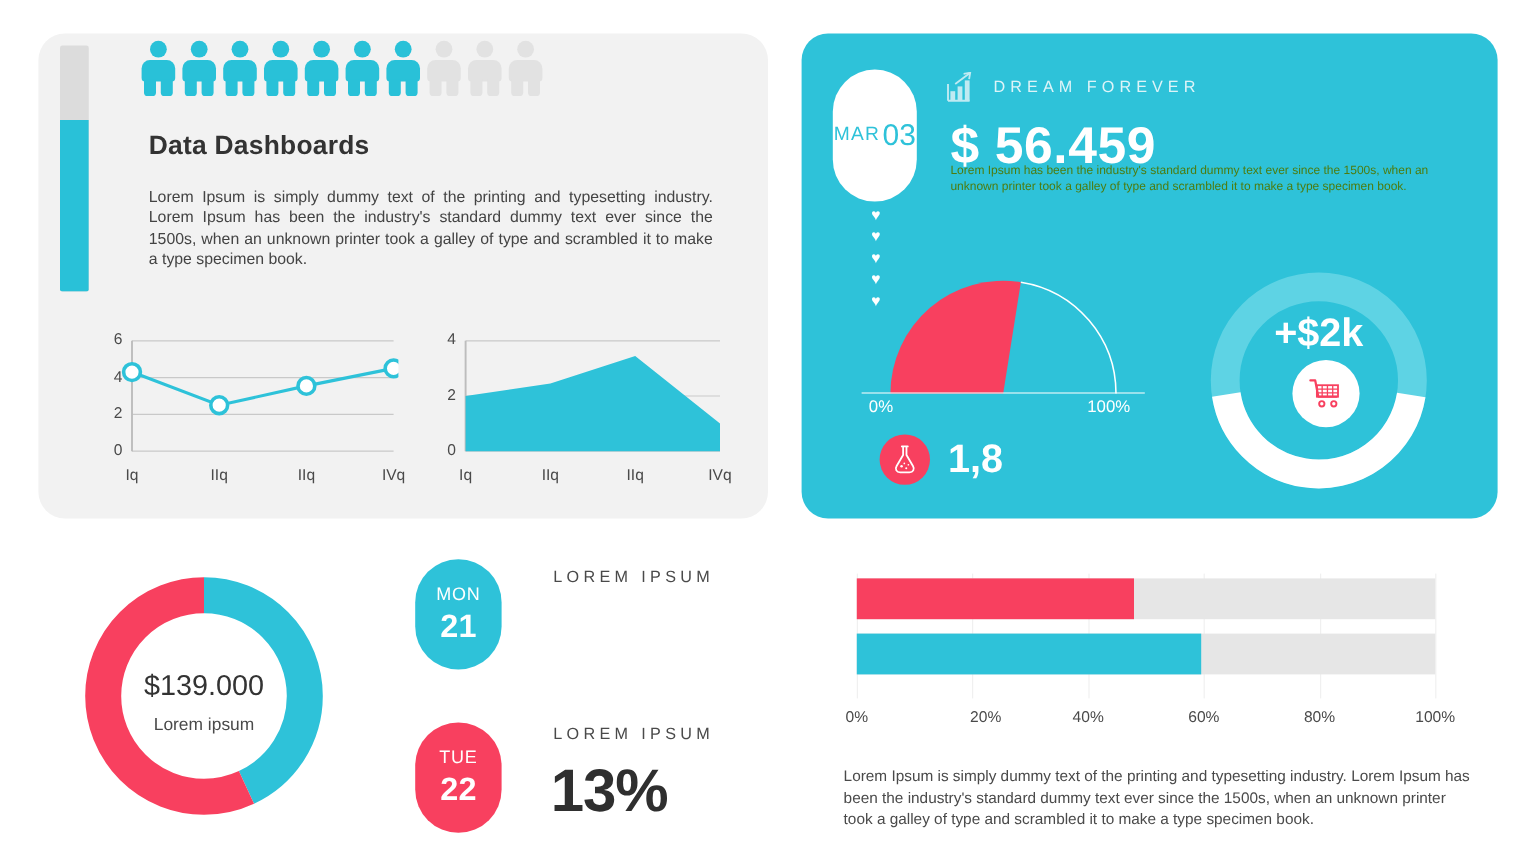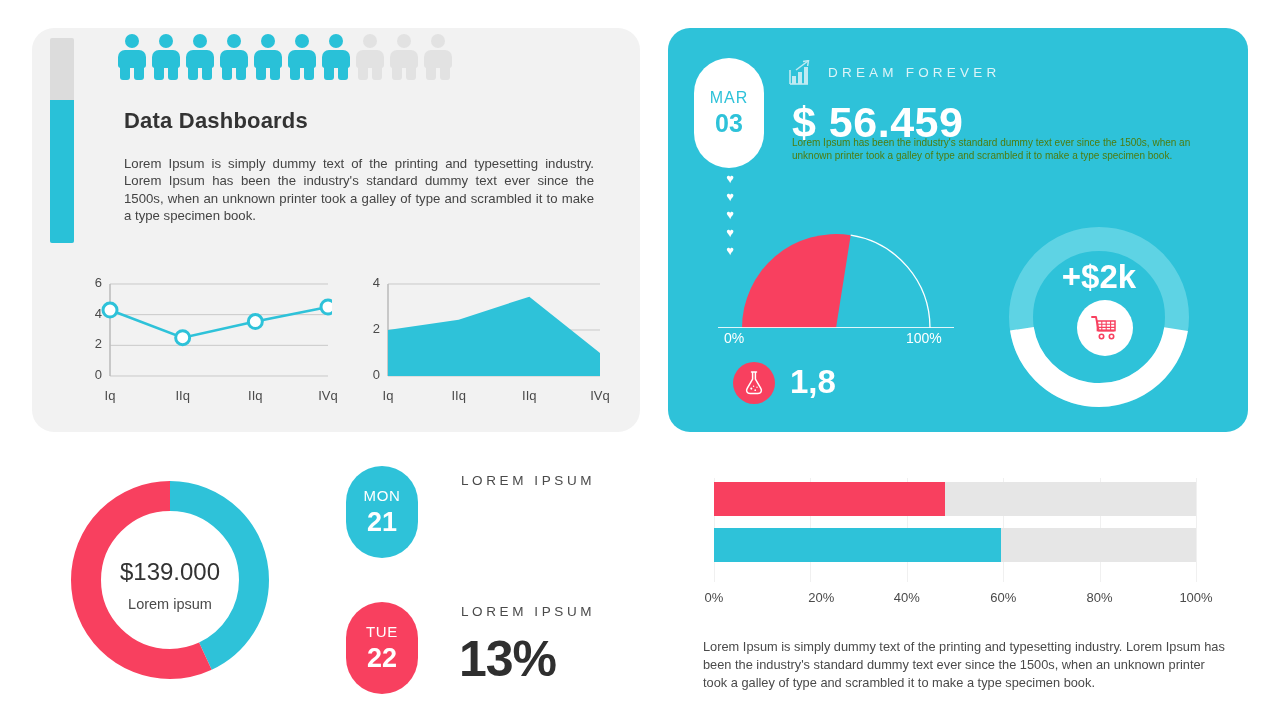--- a/index.html
+++ b/index.html
@@ -46,24 +46,24 @@
   .tick-lbl{position:absolute;font-size:13px;color:#4a4a4a;}
   .cat-lbl{position:absolute;font-size:13px;color:#4a4a4a;text-align:center;}
 
   
   #card-cyan{
     left:668px;top:28px;width:580px;height:404px;
     background:#2ec2d9;border-radius:22px;overflow:hidden;
   }
   #date-pill{
     left:694px;top:58px;width:70px;height:110px;background:#ffffff;
-    border-radius:35px;display:flex;flex-direction:column;align-items:center;justify-content:center;gap:2px;
+    border-radius:35px;display:flex;align-items:center;justify-content:center;gap:2px;
   }
   #date-pill .m{font-size:16px;color:#2ec2d9;letter-spacing:1px;}
-  #date-pill .d{font-size:25px;color:#2ec2d9;font-weight:bold;}
+  #date-pill .d{font-size:25px;color:#2ec2d9;font-weight:normal;}
   #hearts{left:718px;top:172px;width:24px;display:flex;flex-direction:column;gap:5px;align-items:center;}
   .heart{font-size:13px;color:#ffffff;line-height:1;}
 
   #brand-icon{left:788px;top:60px;width:24px;height:26px;}
   #brand-title{left:828px;top:65px;font-size:13.5px;letter-spacing:4.2px;color:#ddf4f8;}
   #big-money{left:792px;top:98px;font-size:43px;font-weight:bold;color:#ffffff;letter-spacing:.5px;}
   #cyan-para{left:792px;top:136px;width:412px;font-size:10px;line-height:1.34;color:#4d7c0f;}
 
   
   #gauge{left:718px;top:228px;width:236px;height:100px;}

